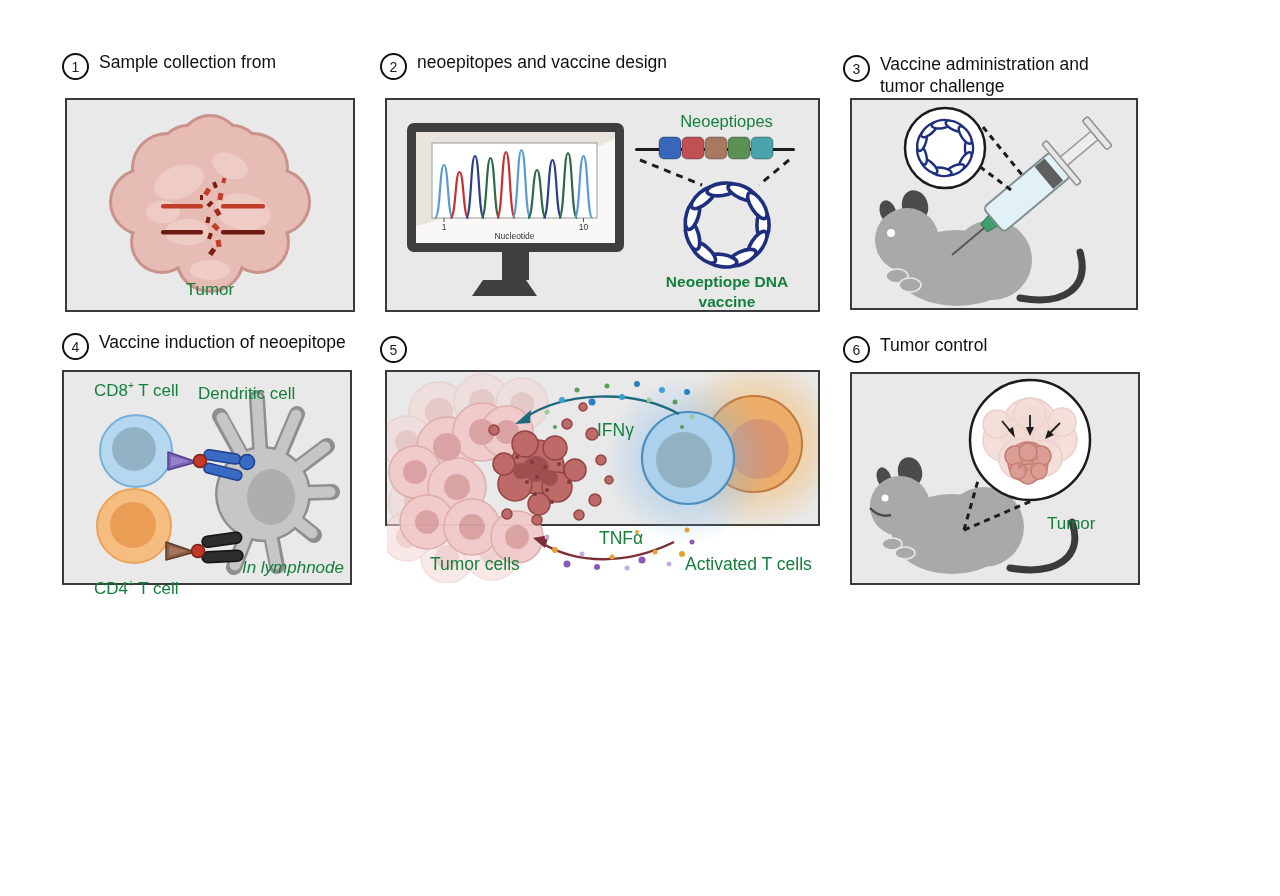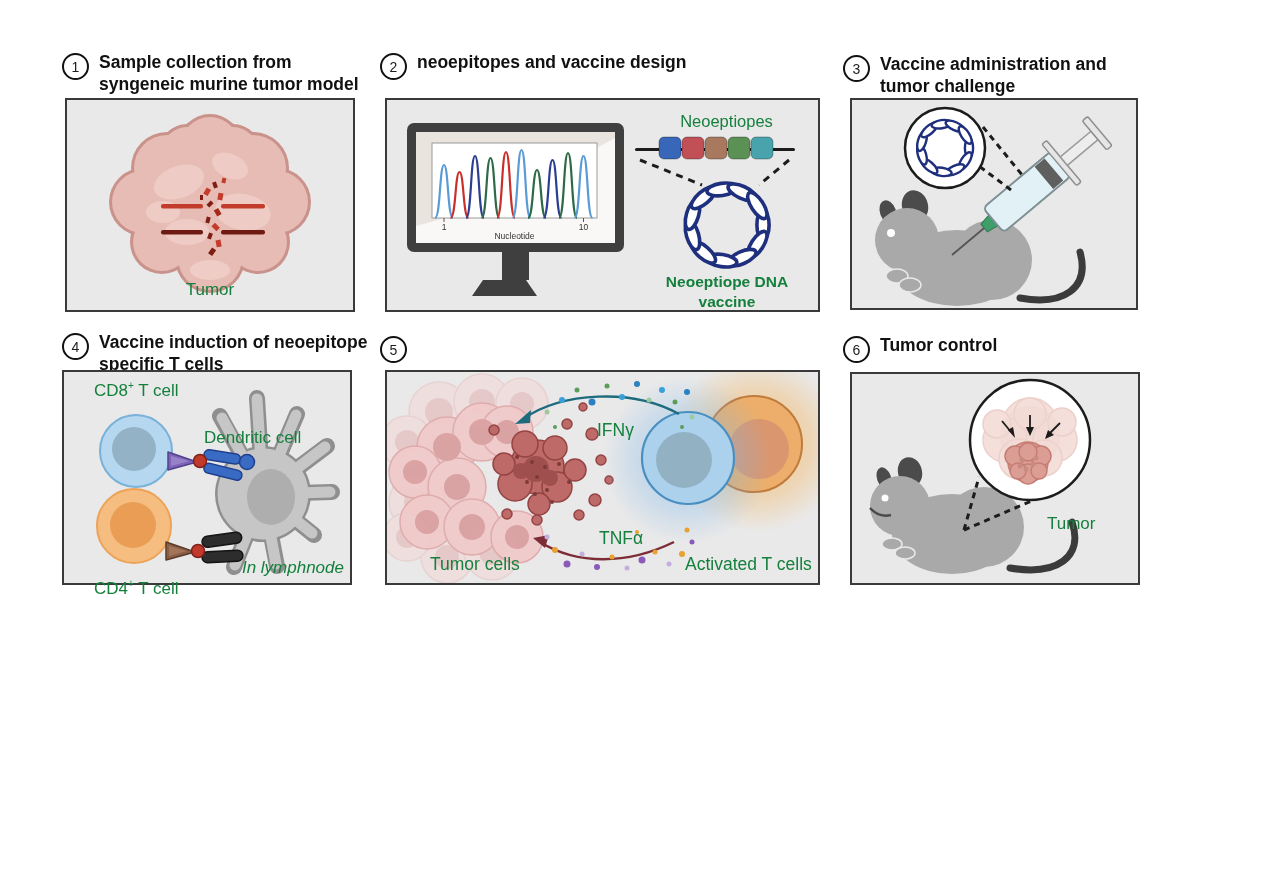--- a/index.html
+++ b/index.html
@@ -2,39 +2,38 @@
 <html><head>
 <meta charset="utf-8">
 <style>
   html,body{margin:0;padding:0;background:#ffffff;}
   .canvas{position:relative;width:1280px;height:896px;background:#ffffff;overflow:hidden;
           font-family:"Liberation Sans",sans-serif;color:#1c1c1c;}
   .hdr{position:absolute;display:flex;gap:10px;align-items:flex-start;}
   .num{width:23px;height:23px;border:2px solid #111;border-radius:50%;background:#fff;
        display:flex;align-items:center;justify-content:center;font-size:14px;font-weight:500;
        flex:0 0 auto;margin-top:1px;}
-  .hdr-text{font-size:17.5px;line-height:1.24;color:#111;font-weight:700;white-space:nowrap;}
+  .hdr-text{font-size:17.5px;line-height:1.24;color:#111;font-weight:400;white-space:nowrap;}
   .box{position:absolute;background:#e9e9e9;border:2px solid #3a3a3a;box-sizing:border-box;}
   .box svg{position:absolute;left:0;top:0;}
   .lbl{position:absolute;color:#15803d;font-size:17px;}
   .lbl.center{text-align:center;}
   .lbl.bold{font-weight:700;}
   .lbl.italic{font-style:italic;}
   sup{font-size:10px;}
 </style>
 </head>
 <body>
 
 <div class="canvas">
 
   <div class="hdr" style="left:62px;top:52px;">
     <div class="num">1</div>
     <div class="hdr-text">
       <div>Sample collection from</div>
-      <div>syngeneic murine tumor model</div>
     </div>
   </div>
 
   <div class="box" style="left:65px;top:98px;width:290px;height:214px;">
     <svg width="286" height="210" viewBox="0 0 286 210">
       <g fill="#c9928b">
         <circle cx="143" cy="100" r="61"></circle>
           <circle cx="100" cy="68" r="36"></circle>
           <circle cx="186" cy="68" r="36"></circle>
         <circle cx="143" cy="46" r="32"></circle>
@@ -228,21 +227,20 @@
             <ellipse cx="113.2" cy="35.0" rx="10.1" ry="4.1" transform="rotate(417.3 113.2 35.0)" fill="#ffffff" stroke="#1e2f7d" stroke-width="2.4"></ellipse>
           </g>
       </g>
     </svg>
   </div>
 
   <div class="hdr" style="left:62px;top:332px;">
     <div class="num">4</div>
     <div class="hdr-text">
       <div>Vaccine induction of neoepitope</div>
-      <div>specific T cells</div>
     </div>
   </div>
 
   <div class="box" style="left:62px;top:370px;width:290px;height:215px;">
     <svg width="286" height="211" viewBox="0 0 286 211">
 
       <g>
         <g stroke="#8f8f8f" stroke-width="16" stroke-linecap="round">
           <line x1="199" y1="122" x2="193" y2="26"></line>
             <line x1="199" y1="122" x2="233" y2="42"></line>
@@ -289,30 +287,30 @@
 
       <g>
         <rect x="138" y="165" width="40" height="11" rx="5.5" fill="#2d2d2d" stroke="#141414" stroke-width="1.5" transform="rotate(-8 138 170)"></rect>
         <rect x="138" y="180" width="41" height="11" rx="5.5" fill="#2d2d2d" stroke="#141414" stroke-width="1.5" transform="rotate(-3 138 185)"></rect>
         <polygon points="102,170 102,188 131,180" fill="#8a5f48" stroke="#5d3b28" stroke-width="1.5" stroke-linejoin="round"></polygon>
         <polygon points="105,174 105,184 123,179" fill="#a5775c" opacity="0.9"></polygon>
         <circle cx="134" cy="179" r="6.5" fill="#c0392b" stroke="#7e221a" stroke-width="1.5"></circle>
       </g>
     </svg>
     <div class="lbl" style="left:30px;top:8px;"><span>CD8</span><sup>+</sup><span> T cell</span></div>
-    <div class="lbl" style="left:140px;top:12px;margin-top:44px;">Dendritic cell</div>
+    <div class="lbl" style="left:134px;top:12px;">Dendritic cell</div>
     <div class="lbl" style="left:30px;top:186px;margin-top:20px;"><span>CD4</span><sup>+</sup><span> T cell</span></div>
     <div class="lbl italic" style="right:6px;top:186px;">In lymphnode</div>
   </div>
 
   <div class="hdr" style="left:380px;top:335px;">
     <div class="num">5</div>
   </div>
 
-  <div class="box" style="left:385px;top:370px;width:435px;height:215px;">
+  <div class="box" style="left:385px;top:370px;width:435px;height:156px;">
     <svg width="431" height="211" viewBox="0 0 431 211">
       <defs>
         <radialGradient id="orangeGlow">
             <stop offset="0%" stop-color="rgba(245,175,80,0.65)"></stop>
             <stop offset="60%" stop-color="rgba(245,175,80,0.35)"></stop>
             <stop offset="100%" stop-color="rgba(245,175,80,0)"></stop>
           </radialGradient>
         <radialGradient id="blueGlow">
             <stop offset="0%" stop-color="rgba(130,185,235,0.6)"></stop>
             <stop offset="60%" stop-color="rgba(130,185,235,0.3)"></stop>

